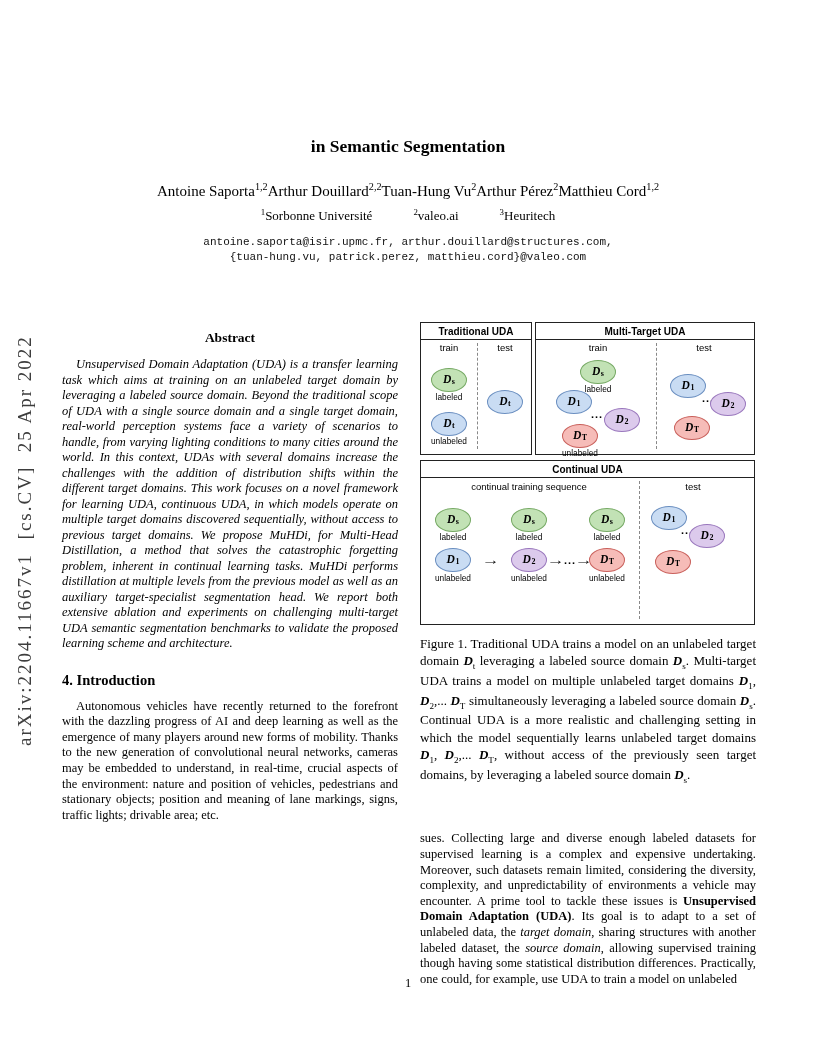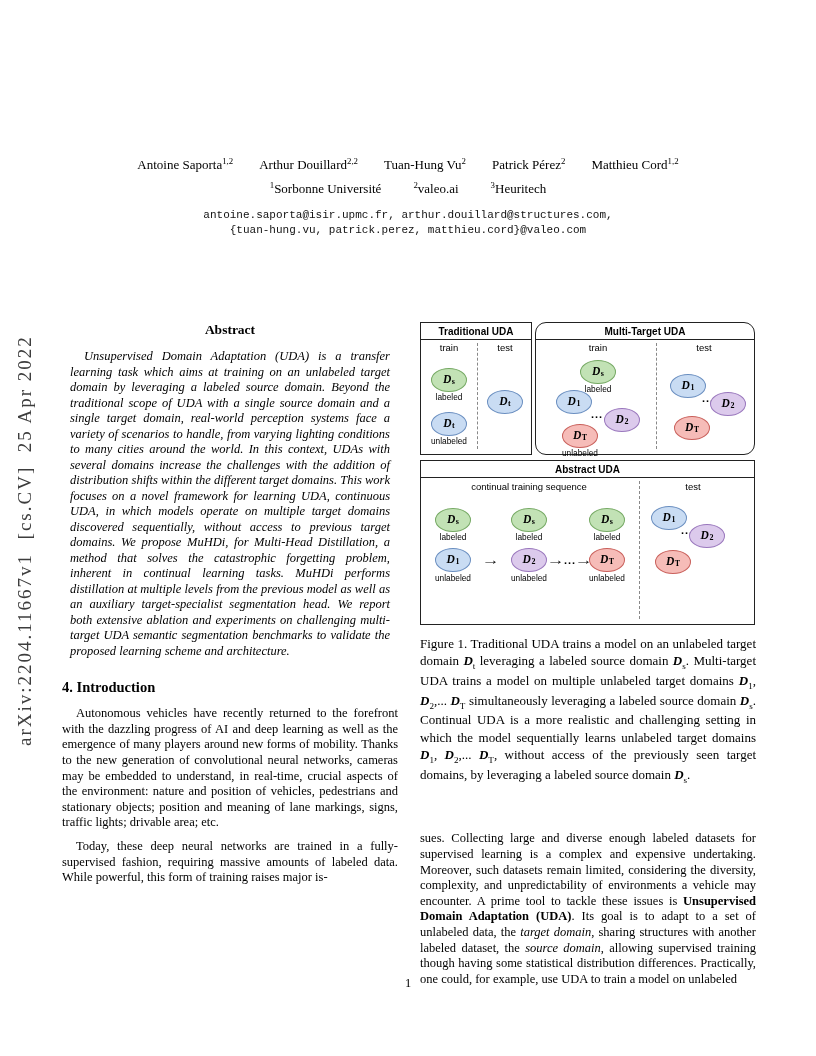--- a/index.html
+++ b/index.html
@@ -14,44 +14,44 @@
     position:absolute; left:14px; top:746px;
     transform:rotate(-90deg); transform-origin:0 0;
     font-size:19px; letter-spacing:2px; color:#3d3d3d;
     white-space:pre; font-family:"Liberation Serif", serif;
   }
 
   
   .title-block { position:absolute; top:134px; left:0; right:0; text-align:center; }
   h1 { margin:0; font-size:17.5px; font-weight:bold; line-height:1.45; }
   h1 .tl { display:block; }
-  .authors-row { display:flex; justify-content:center; gap:26px; font-size:13px; margin-top:22px; }
-  .affil-row { display:flex; justify-content:center; gap:32px; font-size:13px; margin-top:7px; }
+  .authors-row { display:flex; justify-content:center; font-size:15px; margin-top:22px; }
+  .affil-row { display:flex; justify-content:center; gap:41px; font-size:13px; margin-top:7px; }
   sup { font-size:68%; }
   .emails { font-family:"Liberation Mono","DejaVu Sans Mono",monospace; font-size:11px; text-align:center; color:#111; }
   .emails.first { margin-top:11px; }
   .emails.second { margin-top:3px; }
 
   
   .col { position:absolute; top:322px; width:336px; }
   .col-left  { left:62px; }
   .col-right { left:420px; }
 
-  .abstract-heading { font-size:13.5px; font-weight:bold; text-align:center; margin:0 0 11px 0; }
-  .abstract-text { font-style:italic; font-size:12.5px; line-height:1.24; text-align:justify; text-indent:14px; margin:8px; }
+  .abstract-heading { font-size:13.5px; font-weight:bold; text-align:center; margin:8px 0 11px 0; }
+  .abstract-text { font-style:italic; font-size:12.5px; line-height:1.24; text-align:justify; text-indent:14px; margin:0; }
   .section-heading { font-size:14.5px; font-weight:bold; margin:20px 0 10px 0; }
   .body-p { font-size:12.5px; line-height:1.25; text-align:justify; margin:0 0 8px 0; }
   .indent { text-indent:14px; }
   .right-body { margin-top:46px; }
 
   
   .fig { position:relative; width:335px; height:303px; font-family:"Liberation Sans", sans-serif; }
   .panel { position:absolute; border:1px solid #222; box-sizing:border-box; background:#fff; }
   #panel-trad { left:0; top:0; width:112px; height:133px; }
-  #panel-multi { left:115px; top:0; width:220px; height:133px;border-radius:11px; }
+  #panel-multi { left:115px; top:0; width:220px; height:133px; }
   #panel-cont { left:0; top:138px; width:335px; height:165px; }
   .panel-title { font-size:10px; font-weight:bold; text-align:center; padding:2.5px 0 2px 0; border-bottom:1px solid #222; }
   .panel-body { position:relative; width:100%; height:calc(100% - 17px); }
   .zlabel { position:absolute; transform:translateX(-50%); font-size:9.5px; white-space:nowrap; }
   .vsep { position:absolute; top:3px; bottom:5px; width:0; border-left:1.3px dashed #888; }
   .ell {
     position:absolute; width:34px; height:22px; border-radius:50%;
     display:flex; align-items:center; justify-content:center;
     transform:translate(-50%,-50%); border:1.2px solid;
   }
@@ -74,43 +74,43 @@
 </style>
 </head>
 <body>
 
 <div class="page">
 
   <div class="arxiv-vertical">arXiv:2204.11667v1  [cs.CV]  25 Apr 2022</div>
 
   <header class="title-block">
     <h1>
+      <span class="tl">in Semantic Segmentation</span>
     </h1>
     <div class="authors-row">
       <span class="author"><span>Antoine Saporta</span><sup>1,2</sup></span>
       <span class="author"><span>Arthur Douillard</span><sup>2,2</sup></span>
       <span class="author"><span>Tuan-Hung Vu</span><sup>2</sup></span>
-      <span class="author"><span>Patrick Pérez</span><sup>2</sup></span>
+      <span class="author"><span>Arthur Pérez</span><sup>2</sup></span>
       <span class="author"><span>Matthieu Cord</span><sup>1,2</sup></span>
     </div>
     <div class="affil-row">
       <span class="affil"><sup>1</sup><span>Sorbonne Université</span></span>
       <span class="affil"><sup>2</sup><span>valeo.ai</span></span>
       <span class="affil"><sup>3</sup><span>Heuritech</span></span>
     </div>
     <div class="emails first">antoine.saporta@isir.upmc.fr, arthur.douillard@structures.com,</div>
     <div class="emails second">{tuan-hung.vu, patrick.perez, matthieu.cord}@valeo.com</div>
   </header>
 
   <section class="col col-left">
     <h2 class="abstract-heading">Abstract</h2>
     <p class="abstract-text">Unsupervised Domain Adaptation (UDA) is a transfer learning task which aims at training on an unlabeled target domain by leveraging a labeled source domain. Beyond the traditional scope of UDA with a single source domain and a single target domain, real-world perception systems face a variety of scenarios to handle, from varying lighting conditions to many cities around the world. In this context, UDAs with several domains increase the challenges with the addition of distribution shifts within the different target domains. This work focuses on a novel framework for learning UDA, continuous UDA, in which models operate on multiple target domains discovered sequentially, without access to previous target domains. We propose MuHDi, for Multi-Head Distillation, a method that solves the catastrophic forgetting problem, inherent in continual learning tasks. MuHDi performs distillation at multiple levels from the previous model as well as an auxiliary target-specialist segmentation head. We report both extensive ablation and experiments on challenging multi-target UDA semantic segmentation benchmarks to validate the proposed learning scheme and architecture.</p>
     <h3 class="section-heading">4. Introduction</h3>
     <p class="body-p indent">Autonomous vehicles have recently returned to the forefront with the dazzling progress of AI and deep learning as well as the emergence of many players around new forms of mobility. Thanks to the new generation of convolutional neural networks, cameras may be embedded to understand, in real-time, crucial aspects of the environment: nature and position of vehicles, pedestrians and stationary objects; position and meaning of lane markings, signs, traffic lights; drivable area; etc.</p>
-    <p class="body-p indent">Today, these deep neural networks are trained in a fully-supervised fashion, requiring massive amounts of labeled data. While powerful, this form of training raises major is-</p>
   </section>
 
   <section class="col col-right">
 
     <figure class="fig" style="margin:0">
 
       <div class="panel" id="panel-trad">
         <div class="panel-title">Traditional UDA</div>
         <div class="panel-body">
           <span class="zlabel" style="left:28px;top:2px">train</span>
@@ -174,21 +174,21 @@
               <sub>2</sub>
             </div>
           <div class="ell r" style="left:156px;top:88px">
               <span class="frak">D</span>
               <sub>T</sub>
             </div>
         </div>
       </div>
 
       <div class="panel" id="panel-cont">
-        <div class="panel-title">Abstract UDA</div>
+        <div class="panel-title">Continual UDA</div>
         <div class="panel-body">
           <span class="zlabel" style="left:108px;top:3px">continual training sequence</span>
           <span class="zlabel" style="left:272px;top:3px">test</span>
           <span class="vsep" style="left:218px"></span>
 
           <div class="ell g" style="left:32px;top:42px">
               <span class="frak">D</span>
               <sub>s</sub>
             </div>
           <span class="tag" style="left:32px;top:54px">labeled</span>

